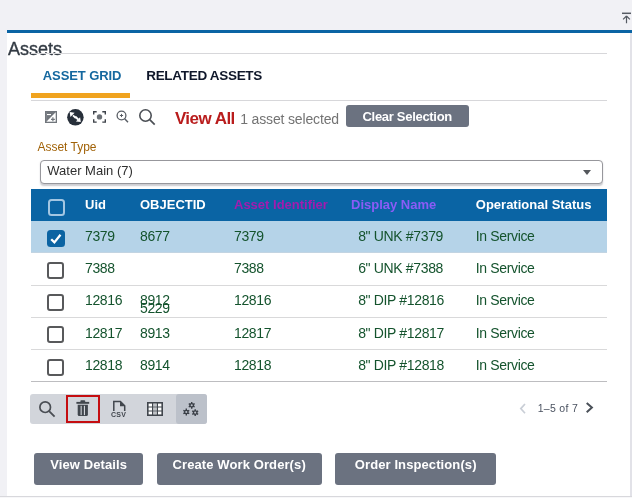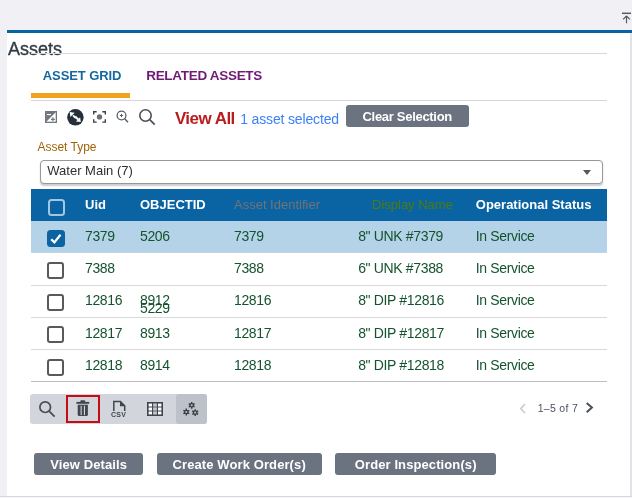--- a/index.html
+++ b/index.html
@@ -20,21 +20,21 @@
 
 <div class="abs" style="left:6.5px;top:30.4px;width:625.5px;height:2.6px;background:#0a64a4;"></div>
 
 <div class="abs" style="left:0;top:30.5px;width:6.6px;height:466px;background:#f1f1f5;"></div>
 
 <div class="abs" style="left:630.4px;top:33px;width:1.4px;height:463px;background:#e2e2e8;"></div>
 
 <div class="abs" style="left:30.5px;top:53px;width:576.5px;height:1px;background:#d7d7da;"></div>
 
 <div class="abs" style="left:42.8px;top:68.5px;height:14px;line-height:14px;font-size:13px;font-weight:bold;letter-spacing:-0.1px;color:#15689f;">ASSET GRID</div>
-<div class="abs" style="left:146.2px;top:68.5px;height:14px;line-height:14px;font-size:13.5px;font-weight:bold;letter-spacing:-0.3px;color:#701a75;">RELATED ASSETS</div>
+<div class="abs" style="left:146.2px;top:68.5px;height:14px;line-height:14px;font-size:13.5px;font-weight:bold;letter-spacing:-0.3px;color:#0f172a;">RELATED ASSETS</div>
 <div class="abs" style="left:30.5px;top:93.2px;width:99.8px;height:4.8px;background:#f0a31f;"></div>
 <div class="abs" style="left:30.5px;top:99.5px;width:576.5px;height:1px;background:#d7d7da;"></div>
 
 <svg class="abs" style="left:45px;top:110.6px" width="12" height="12" viewBox="0 0 12 12">
   <rect x="0.65" y="0.65" width="10.7" height="10.7" fill="#fff" stroke="#71767c" stroke-width="1.3"></rect>
   <path d="M1.1 10.9 L10.9 1.1 H1.1 Z" fill="#71767c"></path>
   <rect x="2" y="3" width="4" height="1.1" fill="#fff"></rect>
   <path d="M7.9 6.3 v3.9 M6 8.3 h3.9" stroke="#71767c" stroke-width="1.2" fill="none"></path>
 </svg>
 
@@ -61,54 +61,54 @@
   <path d="M5.5 3.9 v3.2 M3.9 5.5 h3.2" stroke="#585d64" stroke-width="1" fill="none"></path>
   <path d="M8.7 8.7 L12 12.2" stroke="#585d64" stroke-width="1.4" fill="none"></path>
 </svg>
 
 <svg class="abs" style="left:138.8px;top:108.6px" width="17" height="17" viewBox="0 0 17 17">
   <circle cx="6.5" cy="6.5" r="5.7" fill="none" stroke="#4b4f55" stroke-width="1.6"></circle>
   <path d="M10.7 10.7 L15.7 15.7" stroke="#4b4f55" stroke-width="1.7" fill="none"></path>
 </svg>
 
 <div class="abs" style="left:174.9px;top:111.8px;height:14px;line-height:14px;font-size:17px;font-weight:bold;letter-spacing:-0.55px;color:#b91c1c;">View All</div>
-<div class="abs" style="left:240.2px;top:112px;height:14px;line-height:14px;font-size:14px;letter-spacing:-0.15px;color:#3b82f6;">1 asset selected</div>
+<div class="abs" style="left:240.2px;top:112px;height:14px;line-height:14px;font-size:14px;letter-spacing:-0.15px;color:#737373;">1 asset selected</div>
 <div class="abs" style="left:345.5px;top:105.3px;width:123.5px;height:22.1px;background:#6b7280;border-radius:3px;color:#fff;font-size:13px;font-weight:bold;letter-spacing:-0.3px;text-align:center;line-height:23.5px;">Clear Selection</div>
 
 <div class="abs" style="left:37.4px;top:141.2px;height:12px;line-height:12px;font-size:12px;color:#a16207;">Asset Type</div>
 <div class="abs" style="left:39.6px;top:159.7px;width:563px;height:24px;background:#fff;border:1px solid #97979c;border-radius:4px;box-shadow:0 1.5px 1.5px rgba(110,110,120,0.35);"></div>
 <div class="abs" style="left:47.3px;top:164.2px;height:13px;line-height:13px;font-size:13px;color:#2f2f2f;">Water Main (7)</div>
 <div class="abs" style="left:583.2px;top:170px;width:0;height:0;border-left:4.7px solid transparent;border-right:4.7px solid transparent;border-top:5.6px solid #54575c;"></div>
 
 <div class="abs" style="left:30.6px;top:189px;width:576.2px;height:32.2px;background:#0a64a4;"></div>
 <div class="abs" style="left:47.6px;top:198.6px;width:17.2px;height:17.2px;border:2.4px solid #a3c6e2;border-radius:3.5px;"></div>
 <div class="abs table-h" style="left:85px;top:197.6px;height:14px;line-height:14px;color:#fff;font-size:13px;font-weight:bold;">Uid</div>
 <div class="abs table-h" style="left:140px;top:197.6px;height:14px;line-height:14px;color:#fff;font-size:13px;font-weight:bold;">OBJECTID</div>
-<div class="abs table-h" style="left:234px;top:197.6px;height:14px;line-height:14px;color:#737373;font-size:13px;font-weight:normal;">Asset Identifier</div>
-<div class="abs table-h" style="left:372px;top:197.6px;height:14px;line-height:14px;color:#4d7c0f;font-size:13px;font-weight:normal;">Display Name</div>
+<div class="abs table-h" style="left:234px;top:197.6px;height:14px;line-height:14px;color:#a21caf;font-size:13px;font-weight:bold;">Asset Identifier</div>
+<div class="abs table-h" style="left:351px;top:197.6px;height:14px;line-height:14px;color:#8b5cf6;font-size:13px;font-weight:bold;">Display Name</div>
 <div class="abs table-h" style="left:475.8px;top:197.6px;height:14px;line-height:14px;color:#fff;font-size:13px;font-weight:bold;">Operational Status</div>
 
 <div class="abs" style="left:30.6px;top:221.2px;width:576.2px;height:32.2px;background:#b5d3e8;border-bottom:1px solid #c2d4e2;"></div>
 <div class="abs" style="left:30.6px;top:253.4px;width:576.2px;height:32.2px;background:#fff;border-bottom:1px solid #d9d9da;"></div>
 <div class="abs" style="left:30.6px;top:285.6px;width:576.2px;height:32.2px;background:#fff;border-bottom:1px solid #d9d9da;"></div>
 <div class="abs" style="left:30.6px;top:317.8px;width:576.2px;height:32.2px;background:#fff;border-bottom:1px solid #d9d9da;"></div>
 <div class="abs" style="left:30.6px;top:350px;width:576.2px;height:32.2px;background:#fff;border-bottom:1px solid #bdbdc0;"></div>
 
 <div class="abs" style="left:47px;top:229.7px;width:17.5px;height:17.5px;background:#0b63a2;border-radius:3.5px;"></div>
 <svg class="abs" style="left:47px;top:229.7px" width="17.5" height="17.5" viewBox="0 0 17.5 17.5">
   <path d="M4.2 9.2 L7.4 12.4 L13.5 4.8" stroke="#fff" stroke-width="2.3" fill="none"></path>
 </svg>
 
 <div class="abs" style="left:47px;top:262px;width:17px;height:17px;border:2px solid #58595b;border-radius:3px;background:#fff;"></div>
 <div class="abs" style="left:47px;top:294.2px;width:17px;height:17px;border:2px solid #58595b;border-radius:3px;background:#fff;"></div>
 <div class="abs" style="left:47px;top:326.4px;width:17px;height:17px;border:2px solid #58595b;border-radius:3px;background:#fff;"></div>
 <div class="abs" style="left:47px;top:358.6px;width:17px;height:17px;border:2px solid #58595b;border-radius:3px;background:#fff;"></div>
 
 <div class="abs rowtxt" style="left:85px;top:229px;">7379</div>
-<div class="abs rowtxt" style="left:140px;top:229px;">5206</div>
+<div class="abs rowtxt" style="left:140px;top:229px;">8677</div>
 <div class="abs rowtxt" style="left:234px;top:229px;">7379</div>
 <div class="abs rowtxt" style="left:358.2px;top:229px;">8" UNK #7379</div>
 <div class="abs rowtxt" style="left:475.8px;top:229px;">In Service</div>
 
 <div class="abs rowtxt" style="left:85px;top:261.2px;">7388</div>
 <div class="abs rowtxt" style="left:140px;top:261.2px;margin-top:40px;">5229</div>
 <div class="abs rowtxt" style="left:234px;top:261.2px;">7388</div>
 <div class="abs rowtxt" style="left:358.2px;top:261.2px;">6" UNK #7388</div>
 <div class="abs rowtxt" style="left:475.8px;top:261.2px;">In Service</div>
 
@@ -184,17 +184,17 @@
 </svg>
 <div class="abs" style="left:537.7px;top:403px;height:11px;line-height:11px;font-size:10.5px;letter-spacing:0.3px;color:#4a5260;">1–5 of 7</div>
 <svg class="abs" style="left:585.2px;top:402.3px" width="9" height="12" viewBox="0 0 9 12">
   <path d="M1.7 1 L6.9 5.6 L1.7 10.2" stroke="#4a5058" stroke-width="2" fill="none"></path>
 </svg>
 
 <div class="abs btn" style="left:34.4px;top:453.2px;width:108.6px;">View Details</div>
 <div class="abs btn" style="left:156.8px;top:453.2px;width:164.8px;">Create Work Order(s)</div>
 <div class="abs btn" style="left:335.4px;top:453.2px;width:160.6px;">Order Inspection(s)</div>
 <style>
-.btn { height:22px; background:#6b7280; border-radius:3px; color:#fff; font-size:13px; font-weight:bold; text-align:center; line-height:23.5px; letter-spacing:0.1px; }
+.btn { height:32px; background:#6b7280; border-radius:3px; color:#fff; font-size:13px; font-weight:bold; text-align:center; line-height:23.5px; letter-spacing:0.1px; }
 </style>
 
 <div class="abs" style="left:0;top:496.4px;width:632px;height:1.2px;background:#d8d8dc;"></div>
 <div class="abs" style="left:0;top:497.4px;width:632px;height:0.6px;background:#f7f7f9;"></div>
 
 </body></html>

